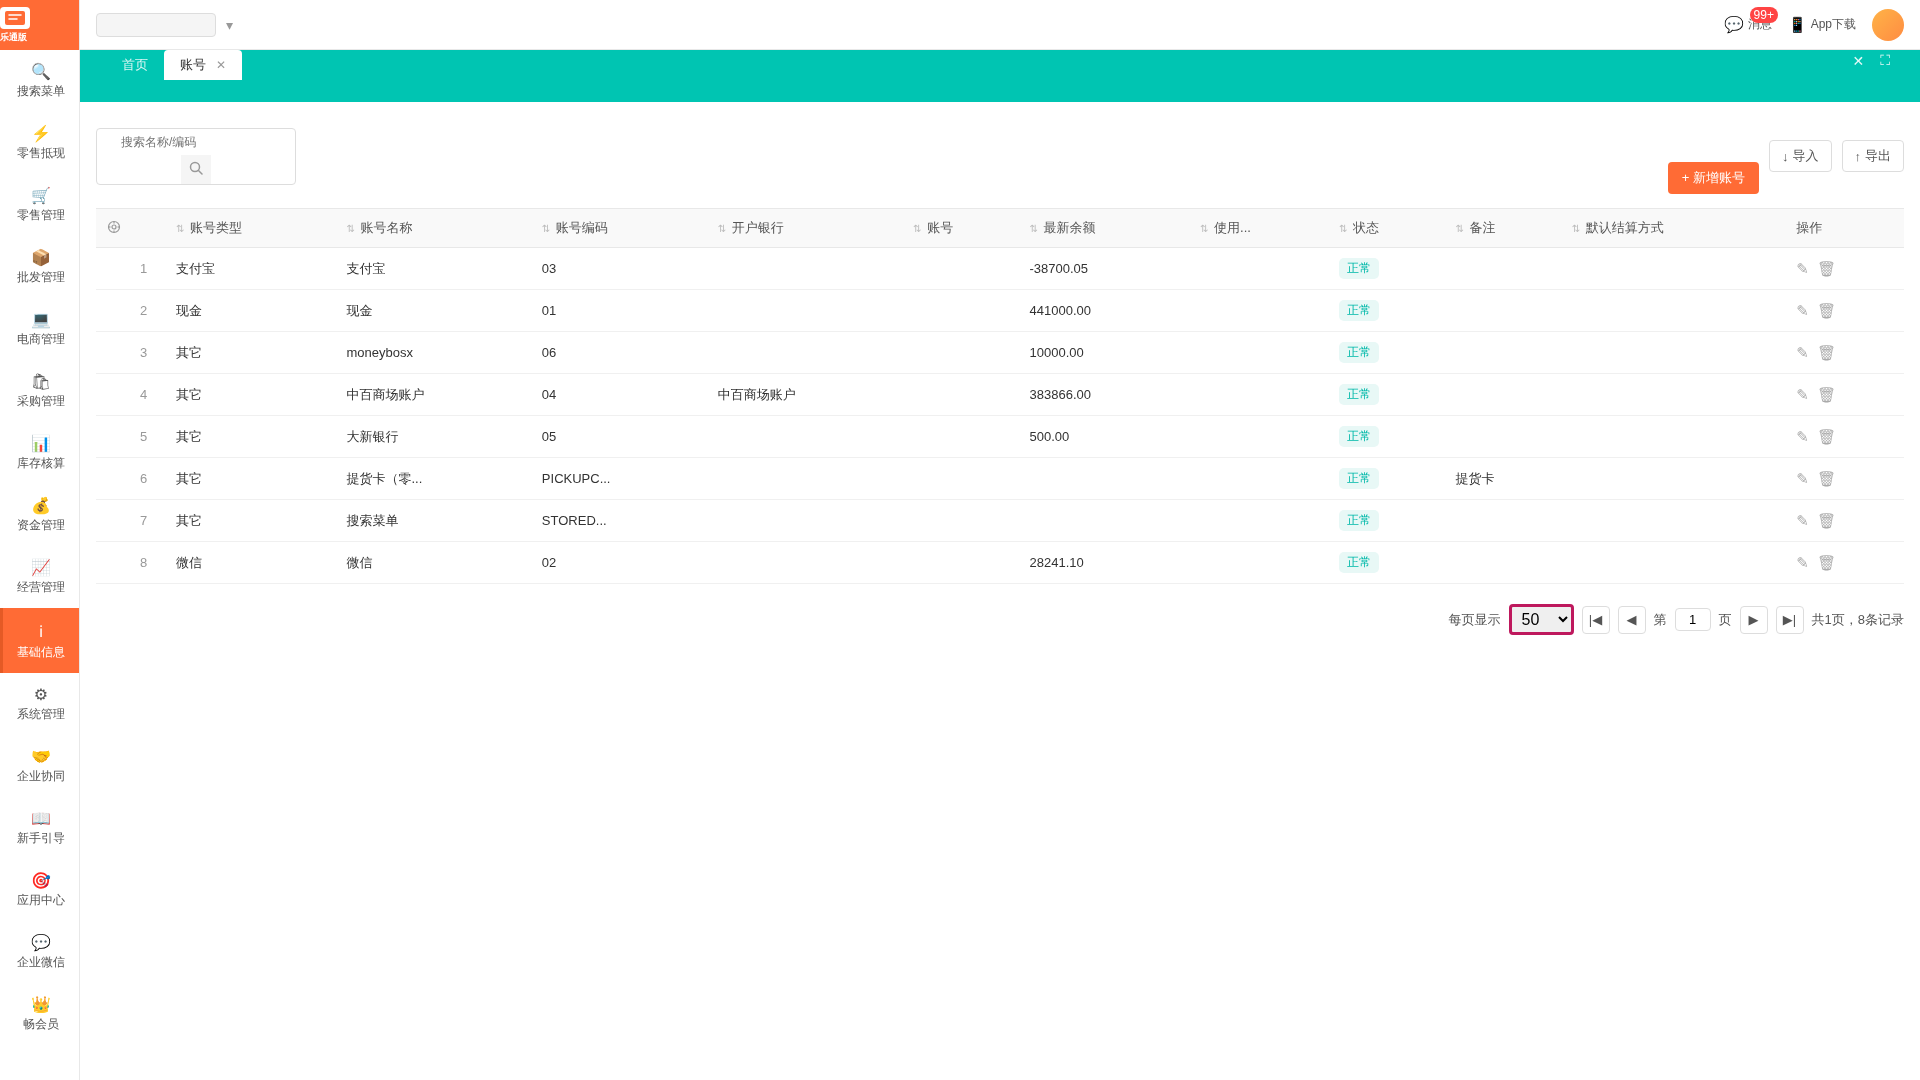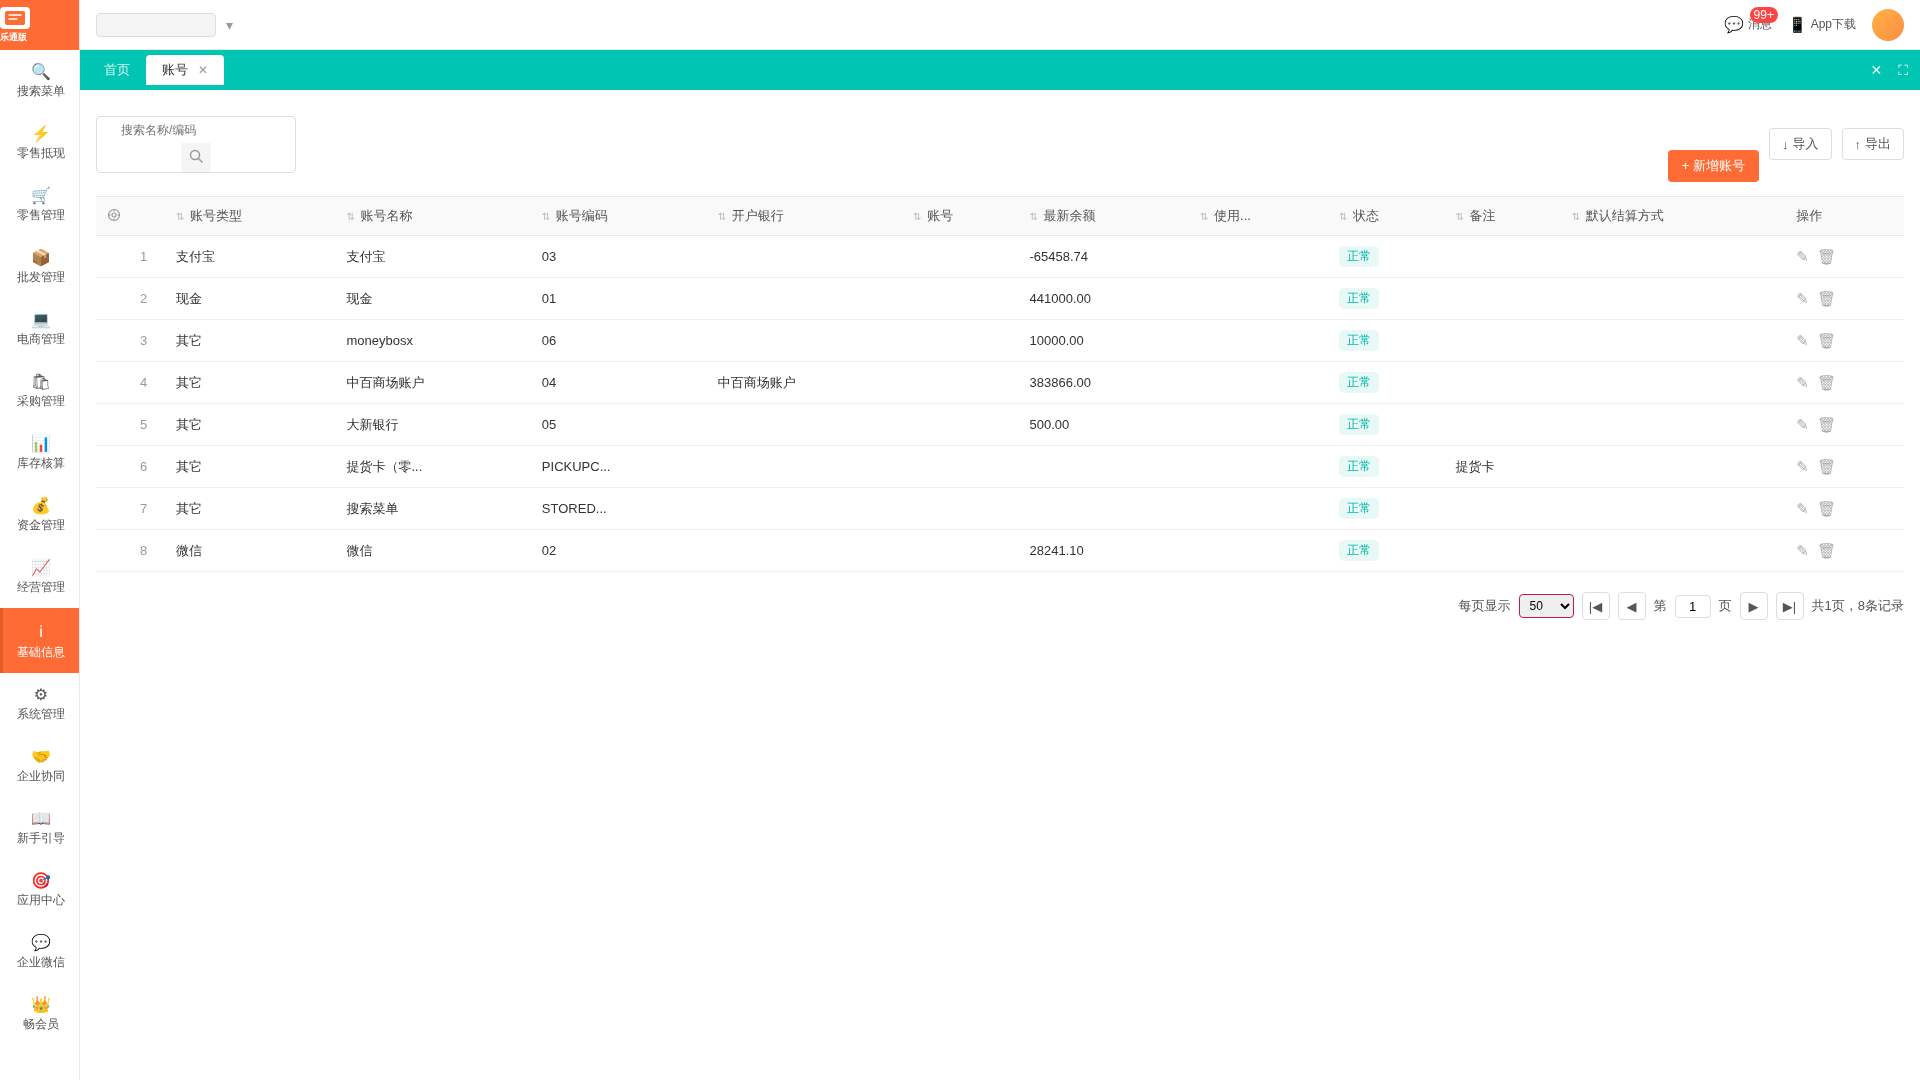--- a/index.html
+++ b/index.html
@@ -118,24 +118,24 @@
       width: 32px;
       height: 32px;
       border-radius: 50%;
       background: #ccc;
       overflow: hidden;
     }
 
     
     .tab-bar {
       background: #00c5b2;
-      height: 40px;
-      display: flex;
-      align-items: center;
-      padding: 0 8px;
+      height: 52px;
+      display: flex;
+      align-items: flex-start;
+      padding: 0 26px;
       gap: 0;
       flex-shrink: 0;
     }
     .tab-item {
       padding: 6px 16px;
       font-size: 13px;
       color: rgba(255,255,255,0.85);
       cursor: pointer;
       display: flex;
       align-items: center;
@@ -289,24 +289,24 @@
     .pagination-bar {
       margin-top: 20px;
       display: flex;
       align-items: center;
       justify-content: flex-end;
       gap: 8px;
       font-size: 13px;
       color: #555;
     }
     .page-size-select {
-      border: 1px solid #be185d;
+      border: 3px solid #be185d;
       border-radius: 4px;
       padding: 3px 6px;
-      font-size: 12px;
+      font-size: 16px;
     }
     .page-btn {
       width: 28px;
       height: 28px;
       border: 1px solid #ddd;
       background: #fff;
       border-radius: 4px;
       cursor: pointer;
       display: flex;
       align-items: center;
@@ -526,21 +526,21 @@
       </thead>
       <tbody id="table-body">
       <tr>
       <td class="col-settings"></td>
       <td class="col-no">1</td>
       <td>支付宝</td>
       <td>支付宝</td>
       <td>03</td>
       <td></td>
       <td></td>
-      <td>-65458.74</td>
+      <td>-38700.05</td>
       <td></td>
       <td><span class="status-badge">正常</span></td>
       <td></td>
       <td></td>
       <td>
         <div class="action-icons">
           <span class="action-icon" title="编辑">✎</span>
           <span class="action-icon" title="删除">🗑</span>
         </div>
       </td>

